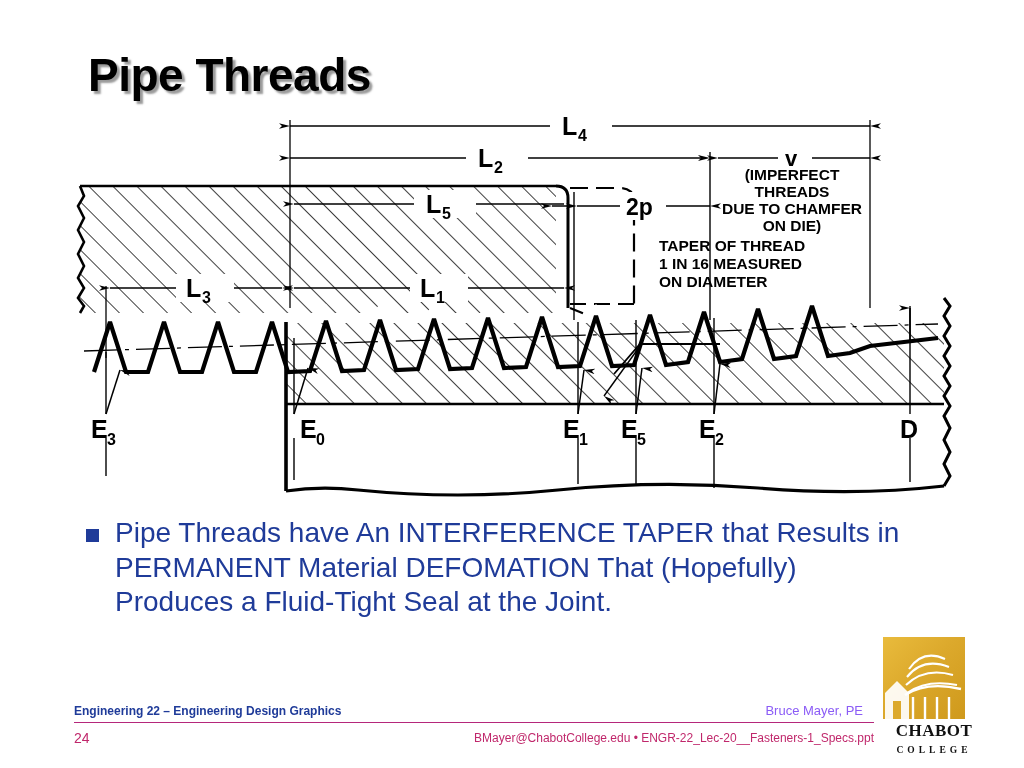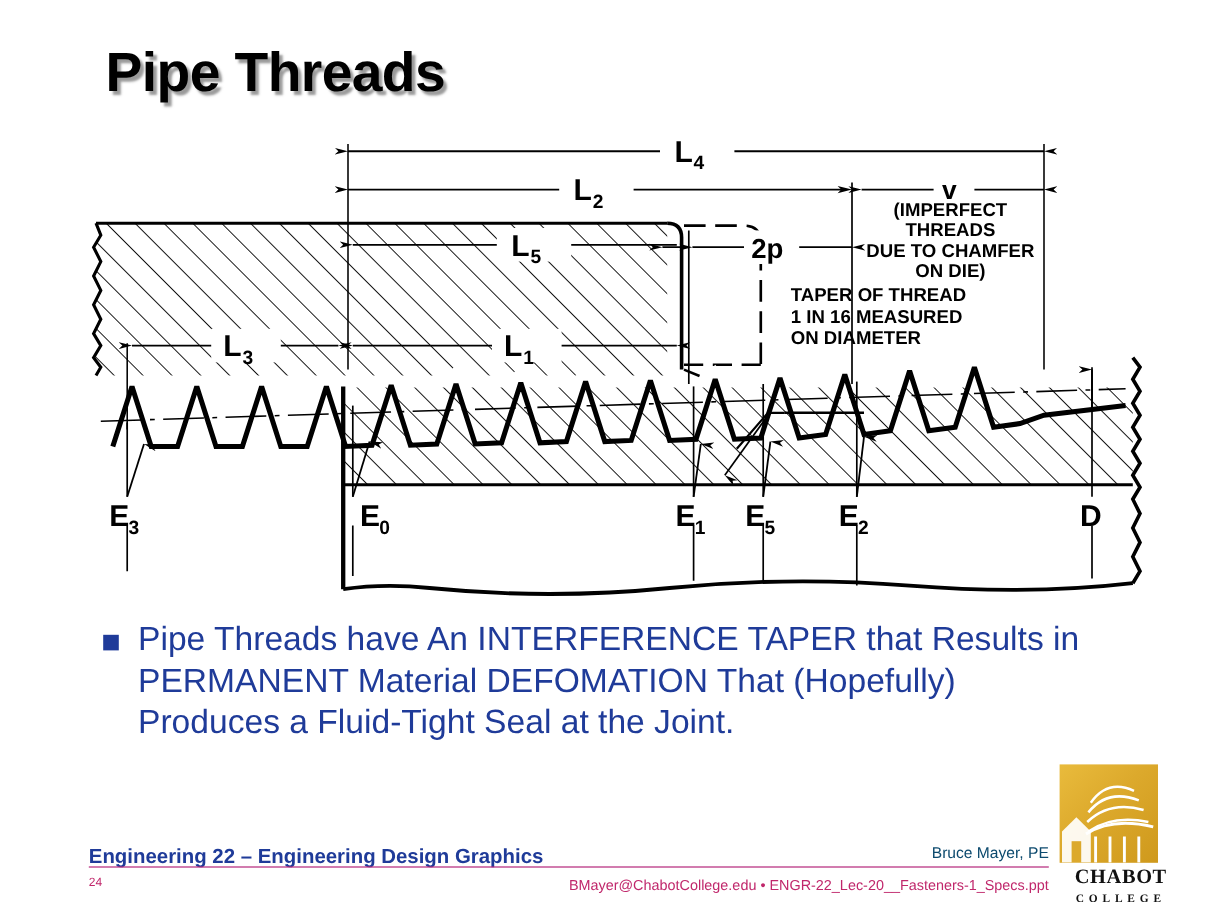--- a/index.html
+++ b/index.html
@@ -22,21 +22,21 @@
     left: 0; top: 0;
     width: 1024px;
     height: 768px;
     background: #ffffff;
   }
 
   
   #slide-title {
     position: absolute;
     left: 88px;
-    top: 33px;
+    top: 48px;
     font-size: 46px;
     font-weight: bold;
     color: #000000;
     letter-spacing: -0.5px;
     text-shadow: 3px 3px 2px rgba(120,120,120,0.75);
     white-space: nowrap;
   }
 
   
   #figure {
@@ -81,38 +81,38 @@
     left: 74px;
     top: 722px;
     width: 800px;
     height: 1px;
     background: #b5277b;
   }
   #footer-left {
     position: absolute;
     left: 74px;
     top: 704px;
-    font-size: 17px;
+    font-size: 12px;
     font-weight: bold;
     color: #1f3b99;
     white-space: nowrap;
   }
   #footer-author {
     position: absolute;
-    right: 150px;
+    right: 161px;
     top: 703px;
     font-size: 13px;
-    color: #0c4a6e;
+    color: #8b5cf6;
     white-space: nowrap;
   }
   #footer-page {
     position: absolute;
     left: 74px;
     top: 730px;
-    font-size: 10px;
+    font-size: 14px;
     color: #c0276b;
   }
   #footer-file {
     position: absolute;
     right: 150px;
     top: 731px;
     font-size: 12px;
     color: #c0276b;
     white-space: nowrap;
   }

